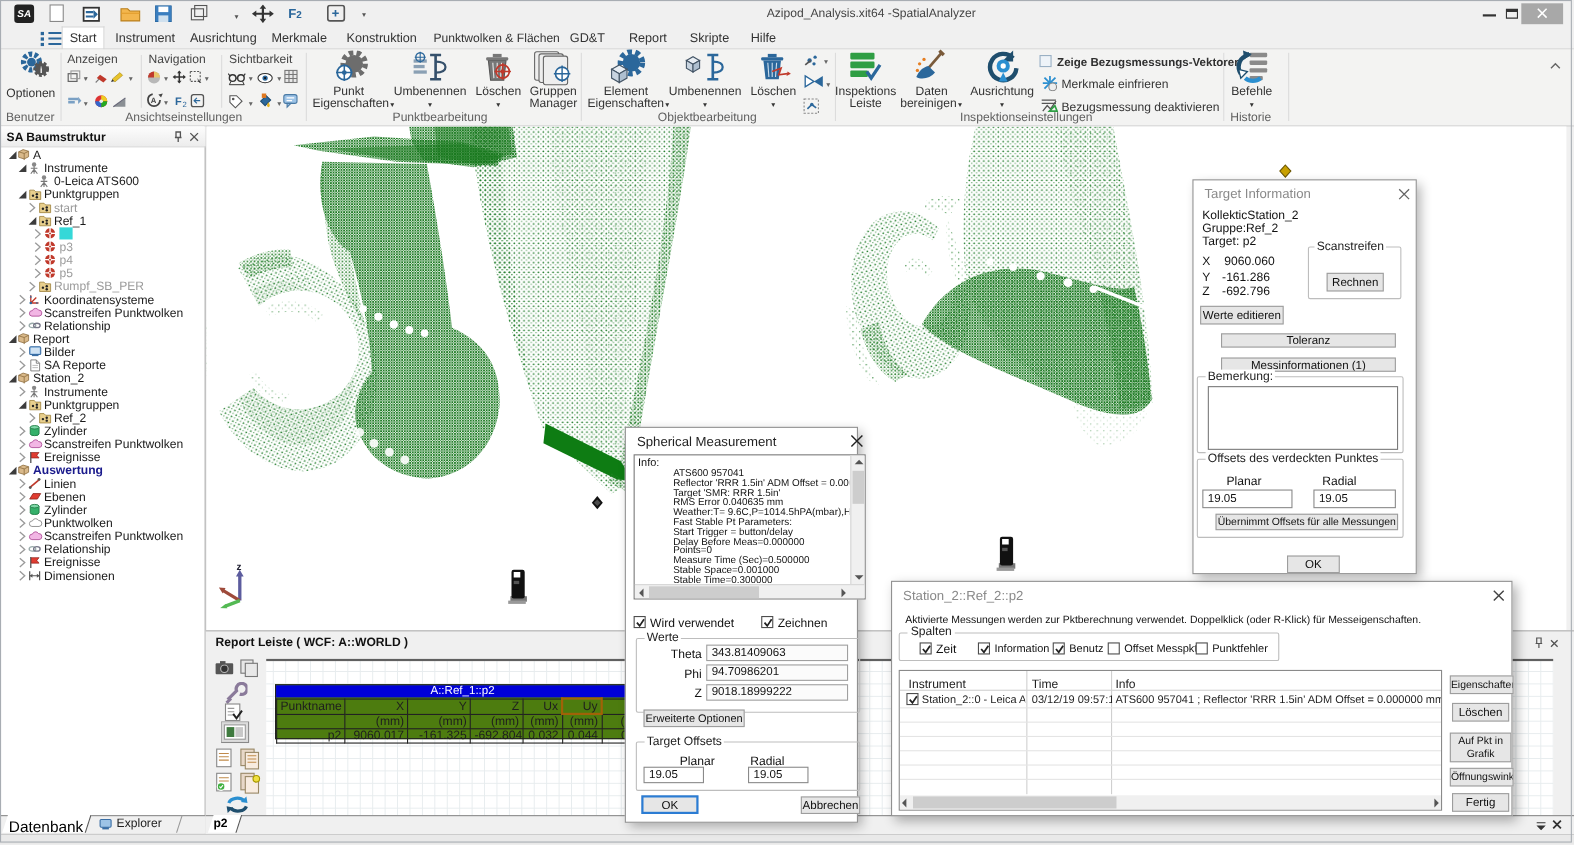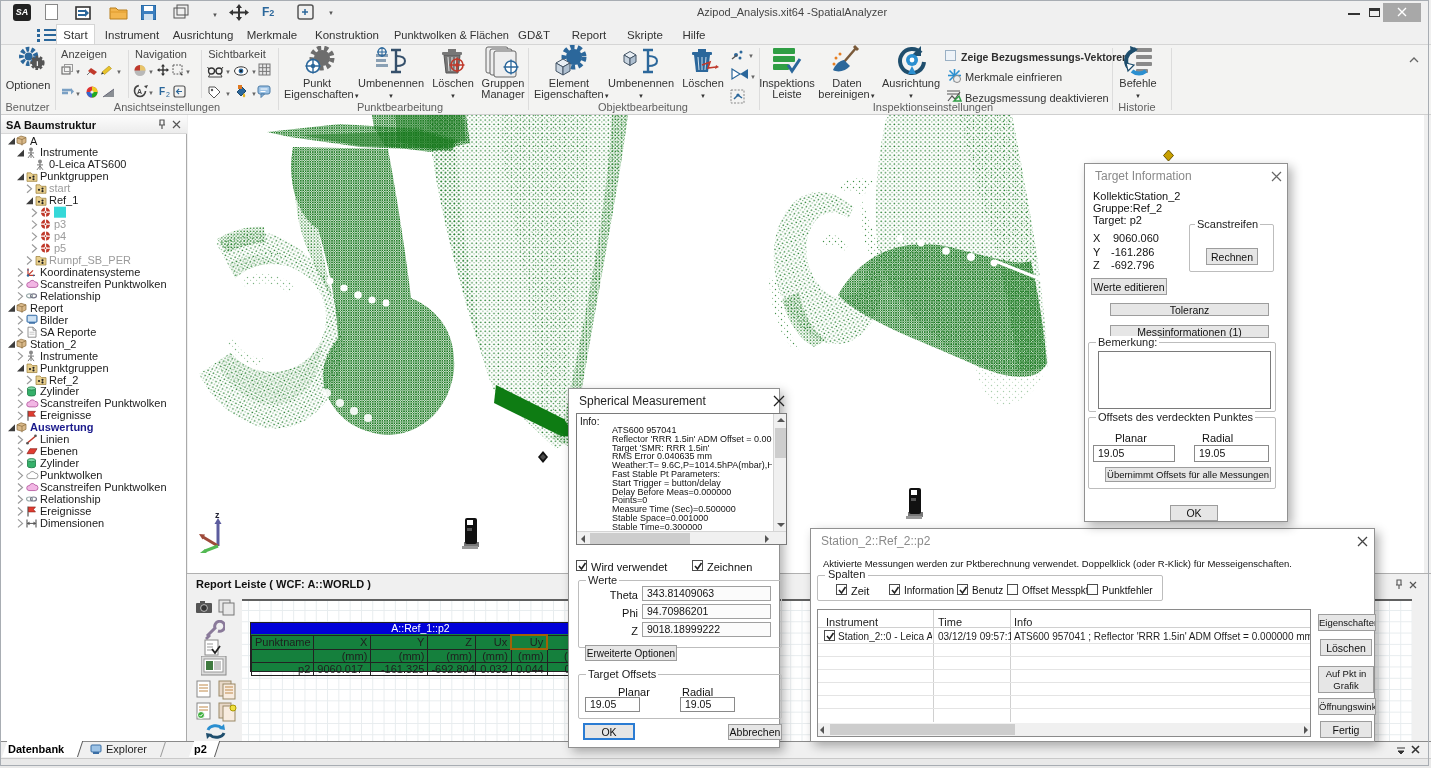--- a/index.html
+++ b/index.html
@@ -563,21 +563,21 @@
         <use href="#iflg" x="26" y="370.45"></use>
         <text x="40" y="379.95" fill="#1a1a1a">Ereignisse</text>
         <use href="#aC" x="16" y="382.9"></use>
         <use href="#idim" x="26" y="382.4"></use>
         <text x="40" y="391.9" fill="#1a1a1a">Dimensionen</text>
       </g>
 </svg>
 
 <div class="abs" style="left:0;top:741px;width:187px;height:17px;background:#f0f0f0;border-top:1px solid #8a8a8a"></div>
 <div class="abs" style="left:2px;top:741px;width:76px;height:16px;background:#fff;border-right:1px solid #555;transform:skewX(-18deg);transform-origin:bottom"></div>
-<div class="abs" style="left:8px;top:743px;font-weight:bold;color:#000;font-size:11px">Datenbank</div>
+<div class="abs" style="left:8px;top:743px;font-weight:normal;color:#000;font-size:14px">Datenbank</div>
 <svg class="abs" style="left:90px;top:744px" width="13" height="12">
       <rect x="1" y="1" width="10" height="7" rx="1" fill="#9dc3e6" stroke="#3a6ea5"></rect>
       <rect x="3" y="8" width="6" height="2" fill="#3a6ea5"></rect>
     </svg>
 <div class="abs" style="left:106px;top:743px;color:#222;font-size:11px">Explorer</div>
 <div class="abs" style="left:160px;top:741px;width:1px;height:16px;background:#999;transform:skewX(-18deg);transform-origin:bottom"></div>
 <div class="abs" style="left:0;top:758px;width:1431px;height:10px;background:#e9e9e9;border-top:1px solid #c9c9c9"></div>
 </div>
 
 <div id="mainview">
@@ -764,21 +764,21 @@
     </svg>
 <svg class="abs" style="left:203px;top:722px" width="26" height="20">
       <path d="M5,8 a8,6 0 0,1 14,-2" fill="none" stroke="#2b8fd0" stroke-width="3"></path>
       <path d="M21,2 l1,6 -6,-1z" fill="#2b8fd0"></path>
       <path d="M21,11 a8,6 0 0,1 -14,2" fill="none" stroke="#1f4e6d" stroke-width="3"></path>
       <path d="M4,17 l-1,-6 6,1z" fill="#1f4e6d"></path>
     </svg>
 
 <div class="abs" style="left:242px;top:599px;width:1170px;height:142px;background:#fff;border-top:2px solid #606060;background-image:linear-gradient(#e7ecee 1px,transparent 1px),linear-gradient(90deg,#e7ecee 1px,transparent 1px);background-size:11.3px 11.3px;background-position:6px 9px"></div>
 
-<div class="abs" style="left:250px;top:622px;width:341px;height:50px;border:1px solid #222;background:#15803d">
+<div class="abs" style="left:250px;top:622px;width:341px;height:50px;border:1px solid #222;background:#4d7c0f">
 <div class="abs" style="left:0;top:0;width:339px;height:11px;background:#0000d8;color:#fff;text-align:center;font-size:10.5px;line-height:11px">A::Ref_1::p2</div>
 <table style="position:absolute;left:0;top:11px;border-collapse:collapse;font-size:11px;table-layout:fixed;width:339px" border="0">
 <tbody>
           <tr style="height:13px">
 <td style="border:1px solid #222;width:59px;padding:0 3px">Punktname</td>
 <td style="border:1px solid #222;width:54px;text-align:right;padding:0 3px">X</td>
 <td style="border:1px solid #222;width:54px;text-align:right;padding:0 3px">Y</td>
 <td style="border:1px solid #222;width:45px;text-align:right;padding:0 3px">Z</td>
 <td style="border:1px solid #222;width:34px;text-align:right;padding:0 3px">Ux</td>
 <td style="border:2px solid #a16207;width:34px;text-align:right;padding:0 3px">Uy</td>
@@ -788,21 +788,21 @@
 <td style="border:1px solid #222"></td>
 <td style="border:1px solid #222;text-align:right;padding:0 3px">(mm)</td>
 <td style="border:1px solid #222;text-align:right;padding:0 3px">(mm)</td>
 <td style="border:1px solid #222;text-align:right;padding:0 3px">(mm)</td>
 <td style="border:1px solid #222;text-align:right;padding:0 3px">(mm)</td>
 <td style="border:1px solid #222;text-align:right;padding:0 3px">(mm)</td>
 <td style="border:1px solid #222;text-align:right;padding:0 3px">(mm</td>
 </tr>
 <tr style="height:13px">
 <td style="border:1px solid #222;text-align:right;padding:0 3px">p2</td>
-<td style="border:1px solid #222;padding:0 3px">9060.017</td>
+<td style="border:1px solid #222;text-align:right;padding:0 3px">9060.017</td>
 <td style="border:1px solid #222;text-align:right;padding:0 3px">-161.325</td>
 <td style="border:1px solid #222;text-align:right;padding:0 3px">-692.804</td>
 <td style="border:1px solid #222;text-align:right;padding:0 3px">0.032</td>
 <td style="border:1px solid #222;text-align:right;padding:0 3px">0.044</td>
 <td style="border:1px solid #222;text-align:right;padding:0 3px">0.04</td>
 </tr>
         </tbody>
       </table>
 </div>
 

